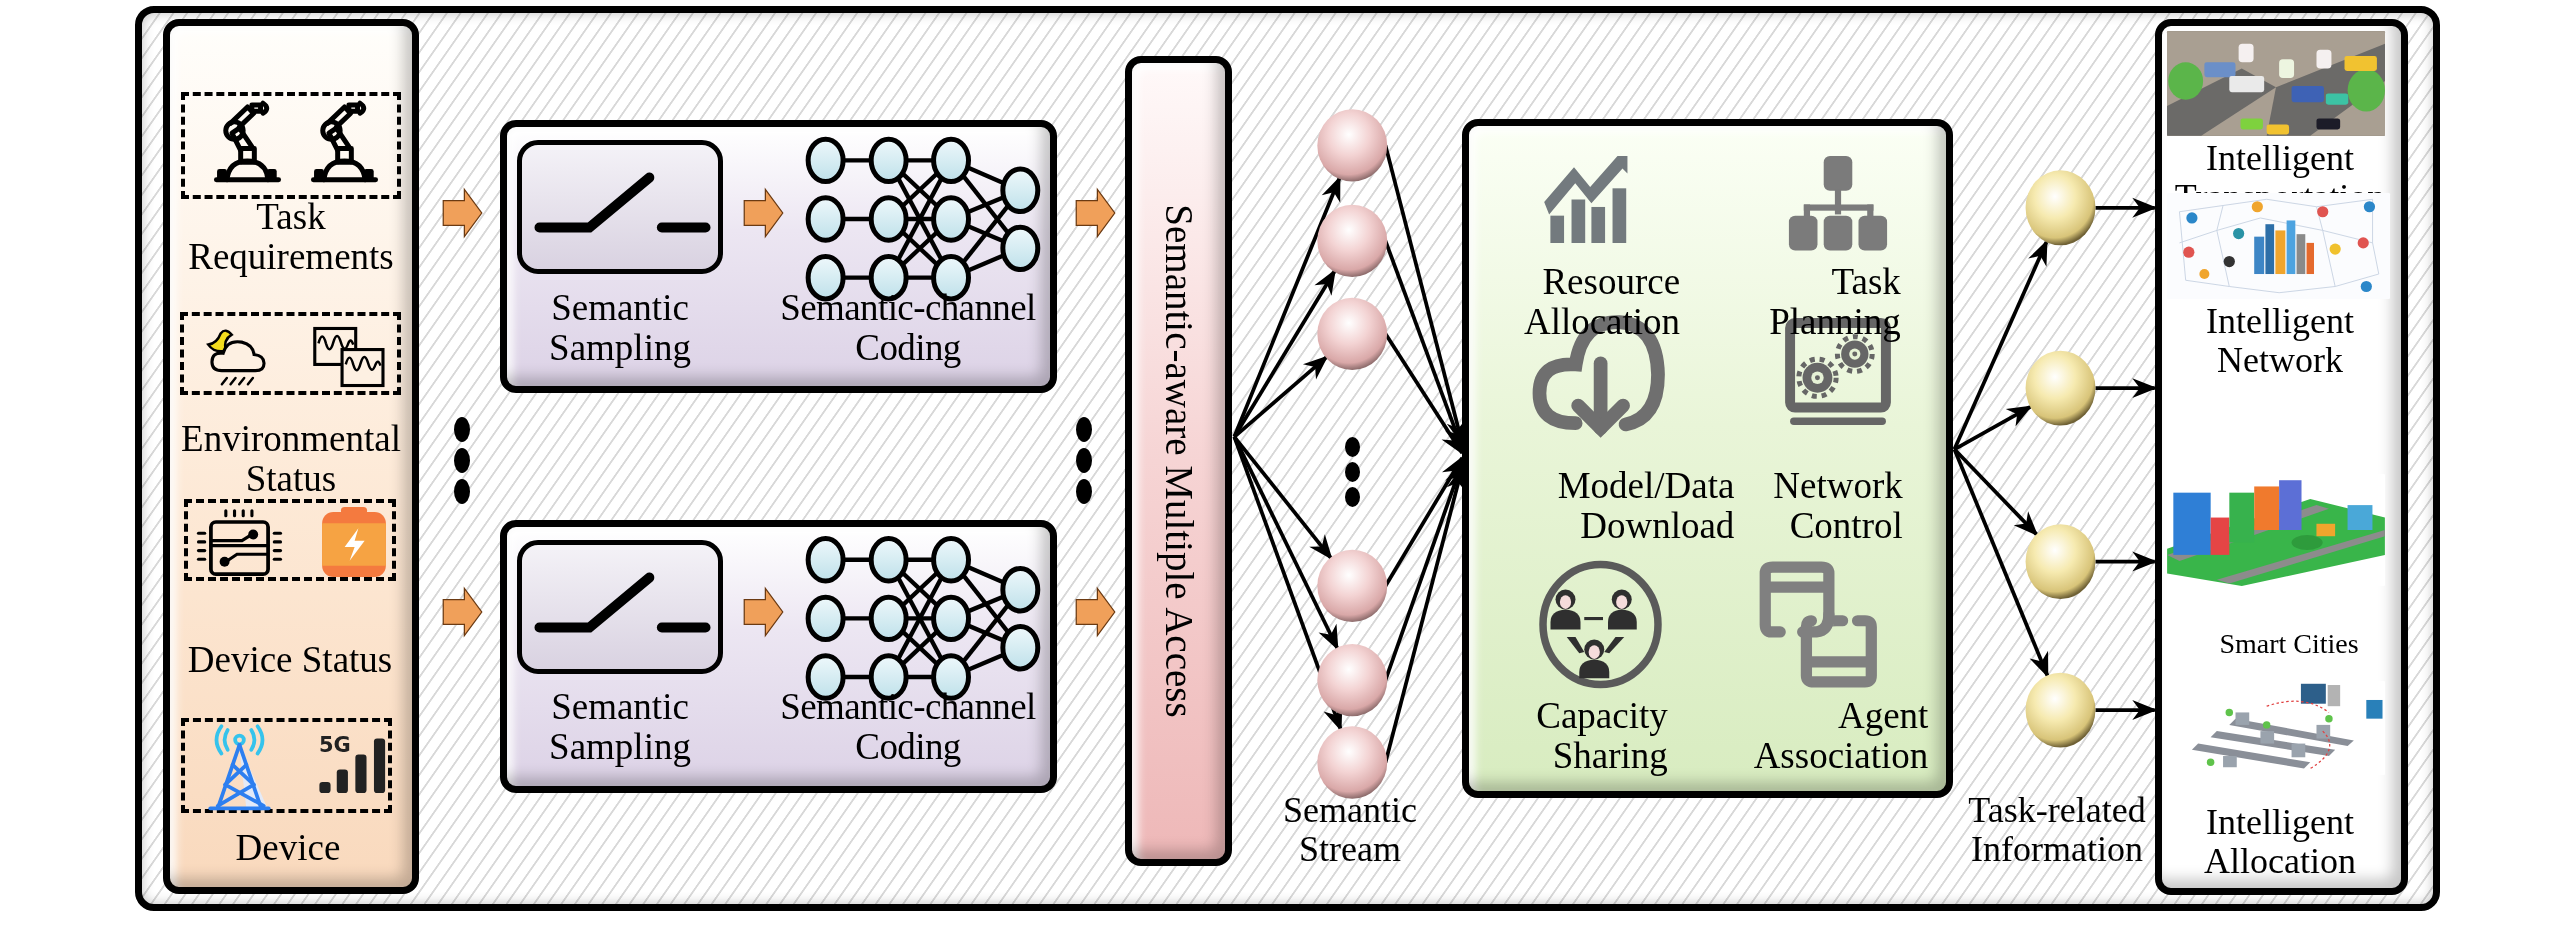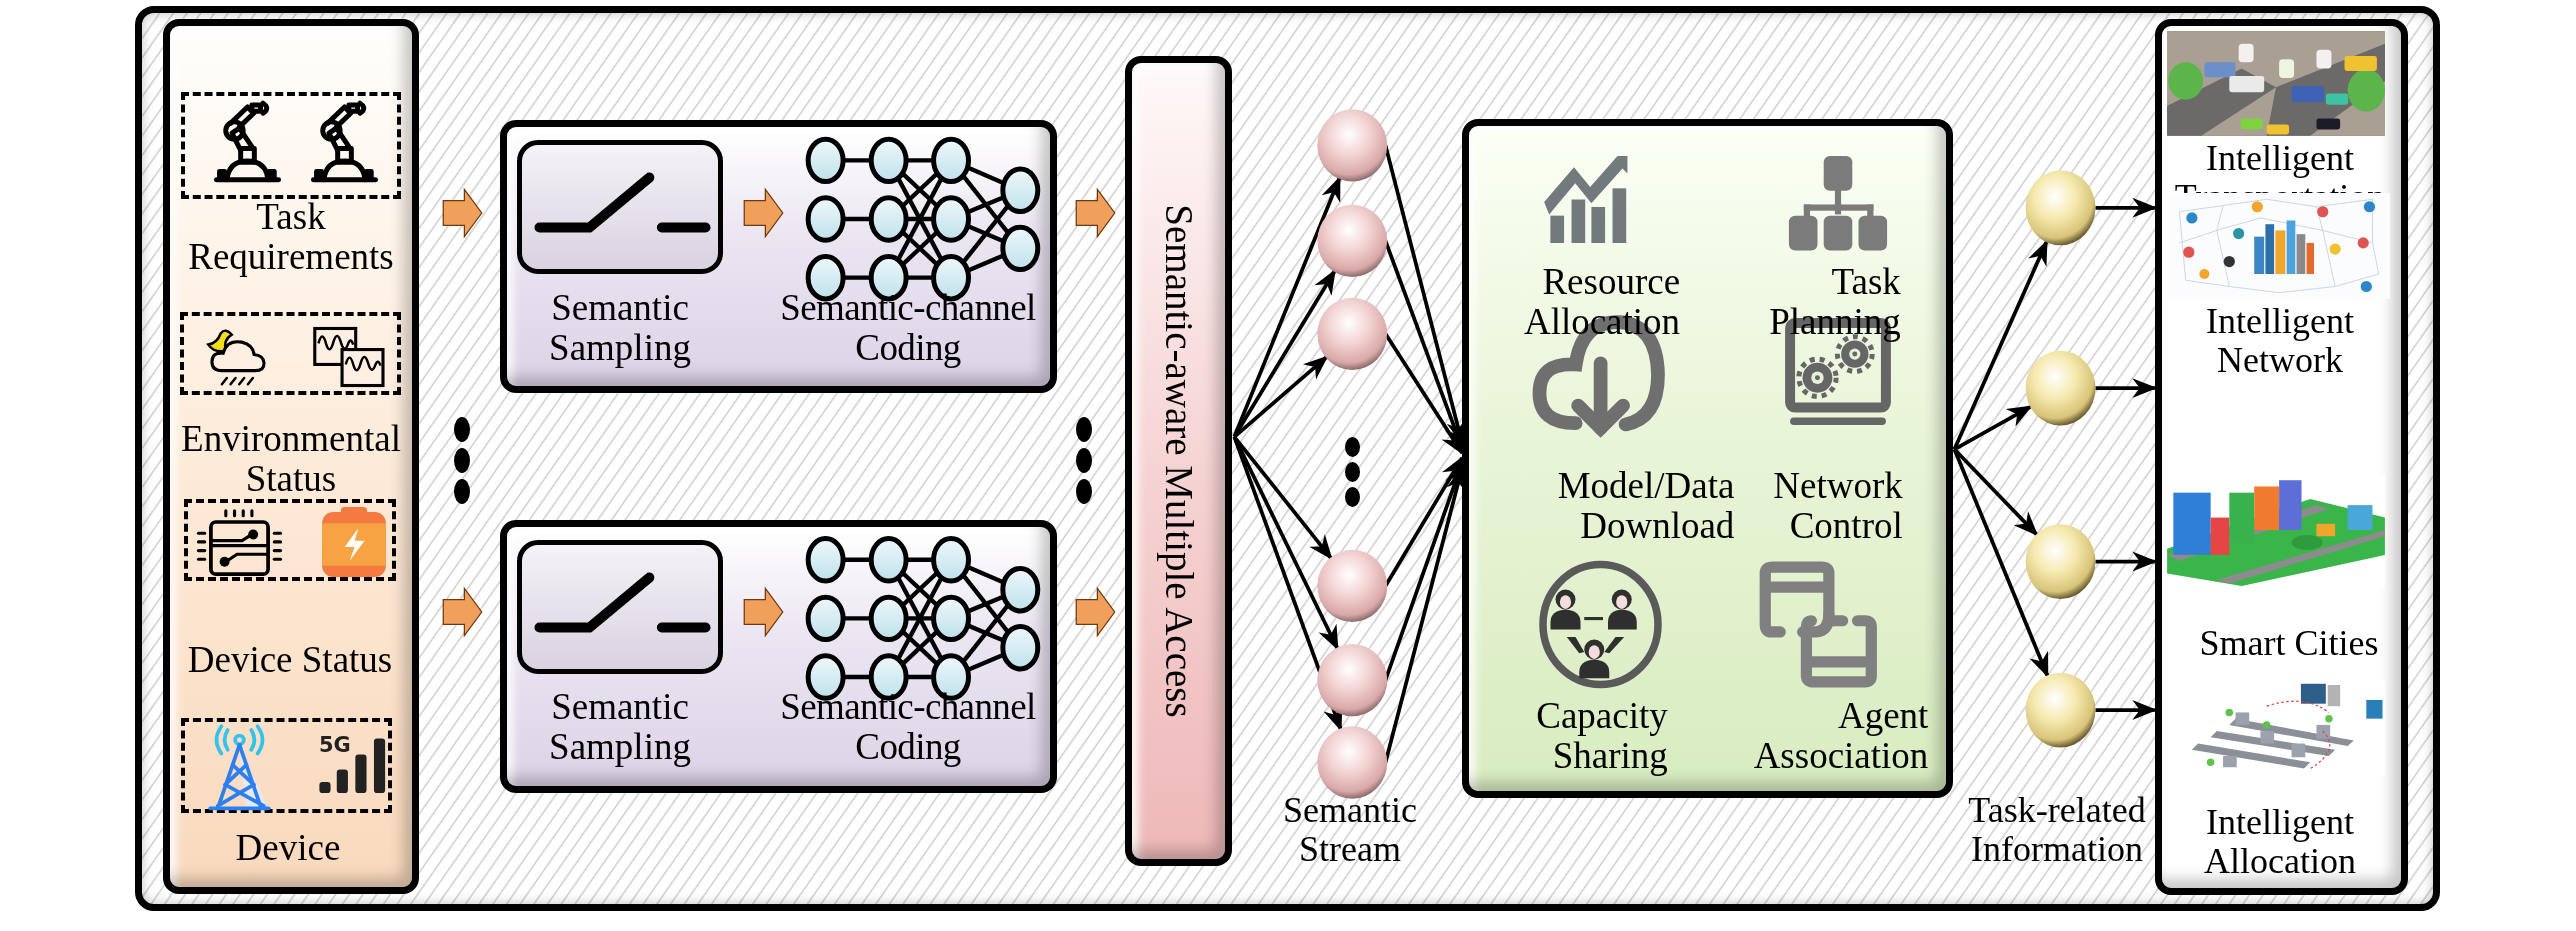--- a/index.html
+++ b/index.html
@@ -541,21 +541,21 @@
     <rect x="10" y="30" width="60" height="100" fill="#2f7fd6"></rect>
     <rect x="70" y="70" width="30" height="60" fill="#e54545"></rect>
     <rect x="100" y="30" width="40" height="80" fill="#37b24d"></rect>
     <rect x="140" y="20" width="40" height="70" fill="#f07a2d"></rect>
     <rect x="180" y="10" width="36" height="80" fill="#5c6fd6"></rect>
     <rect x="290" y="50" width="40" height="40" fill="#4aa8d8"></rect>
     <rect x="240" y="80" width="30" height="20" fill="#f0a52d"></rect>
     <ellipse cx="225" cy="110" rx="25" ry="12" fill="#2e9b3c"></ellipse>
   </svg>
 </div>
-<div class="abs lbl" style="left:2289px;top:624px;transform:translateX(-50%);font-size:36px;line-height:39px;">
+<div class="abs lbl" style="left:2289px;top:624px;transform:translateX(-50%);font-size:28px;line-height:39px;">
   <div>Smart Cities</div>
 </div>
 
 <div class="abs app-img" style="left:2167px;top:681px;width:218px;height:94px;background:#fff;">
   <svg width="218" height="94" viewBox="0 0 350 150">
     <rect x="215" y="4" width="40" height="32" fill="#2d5f8a"></rect>
       <rect x="258" y="6" width="20" height="34" fill="#b3b3b3"></rect>
     <rect x="320" y="30" width="26" height="30" fill="#2980b9"></rect>
     <g fill="#8a8f98">
       <path d="M80 80 L270 110 L260 120 L70 90Z"></path>

